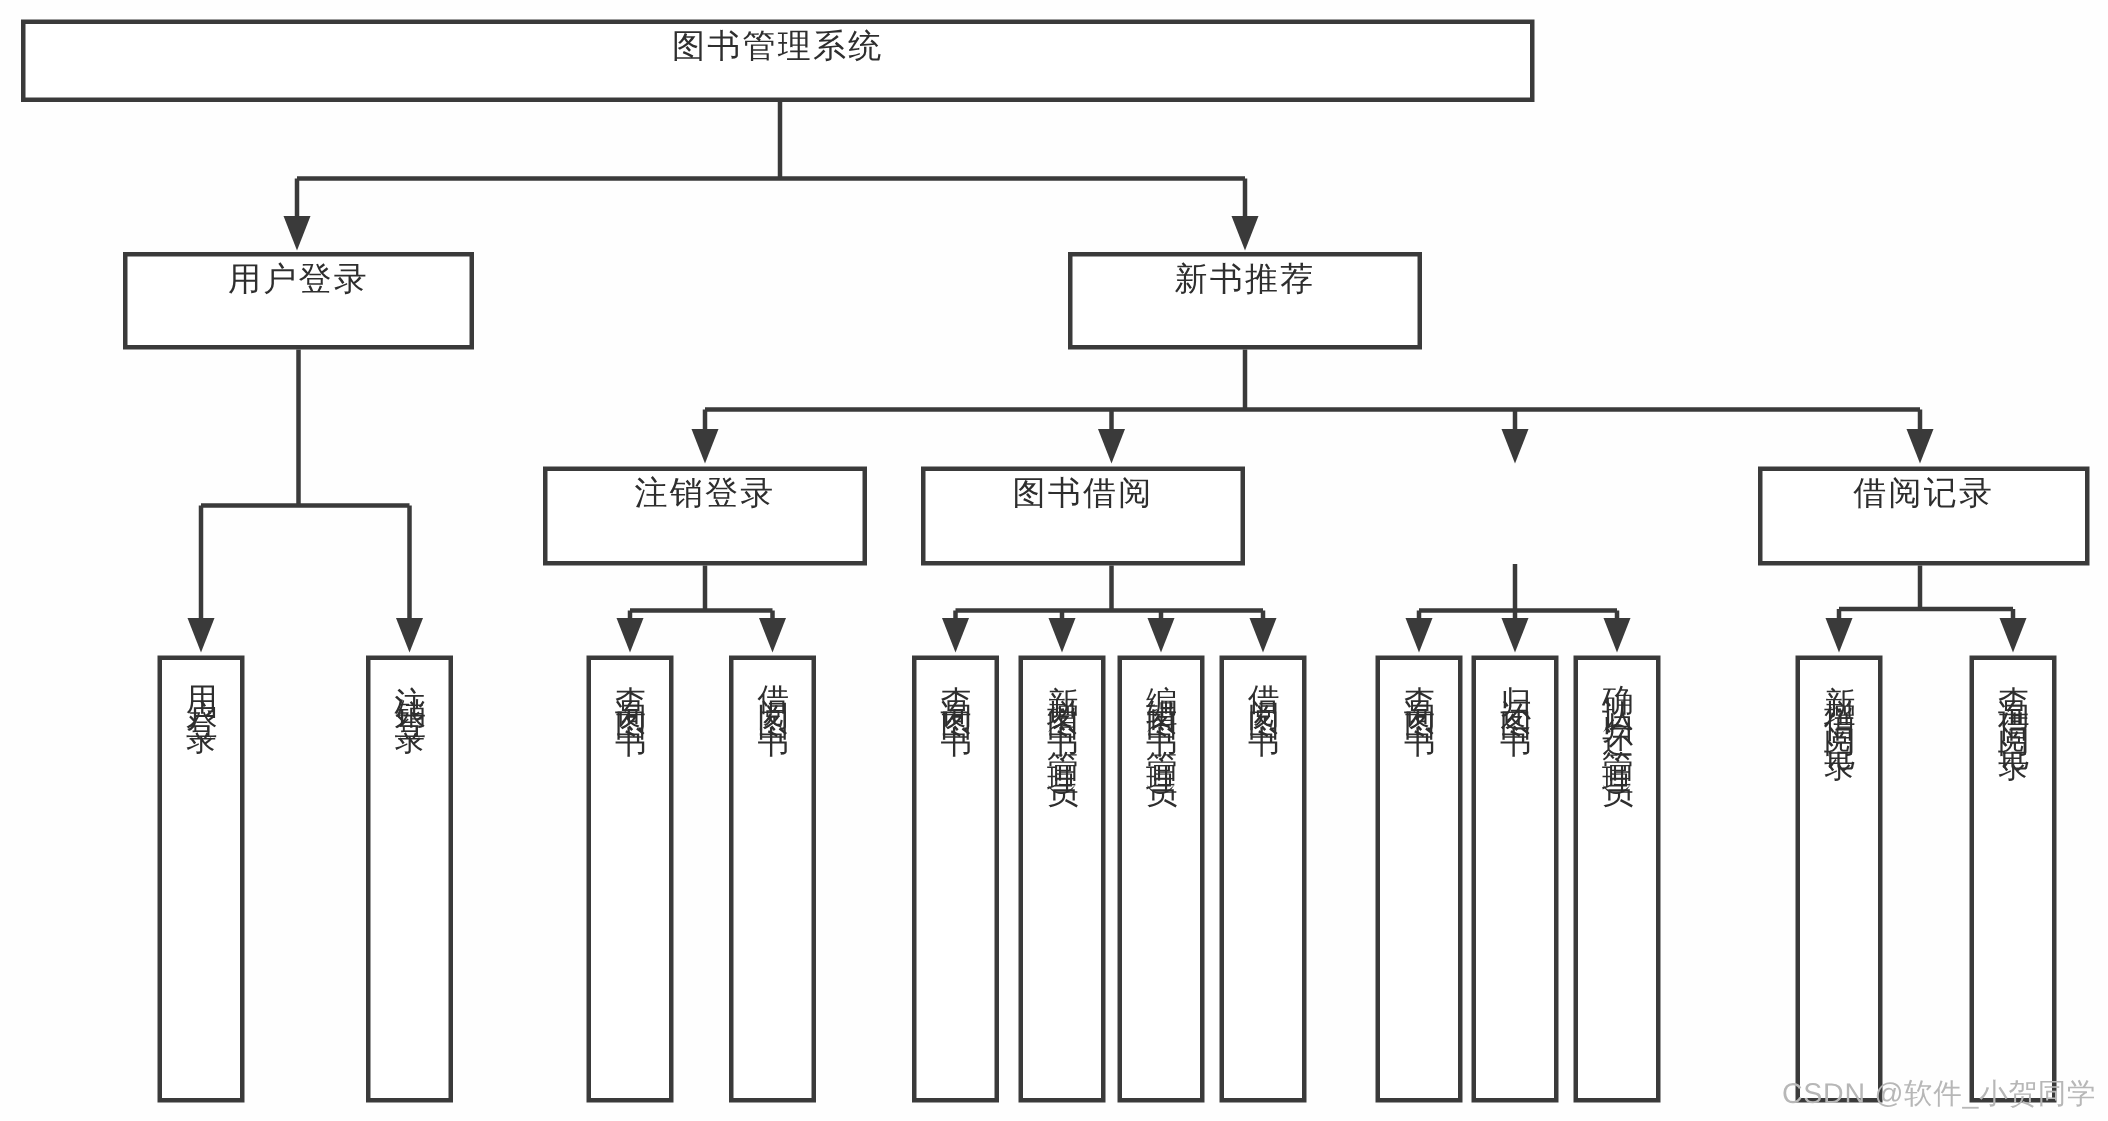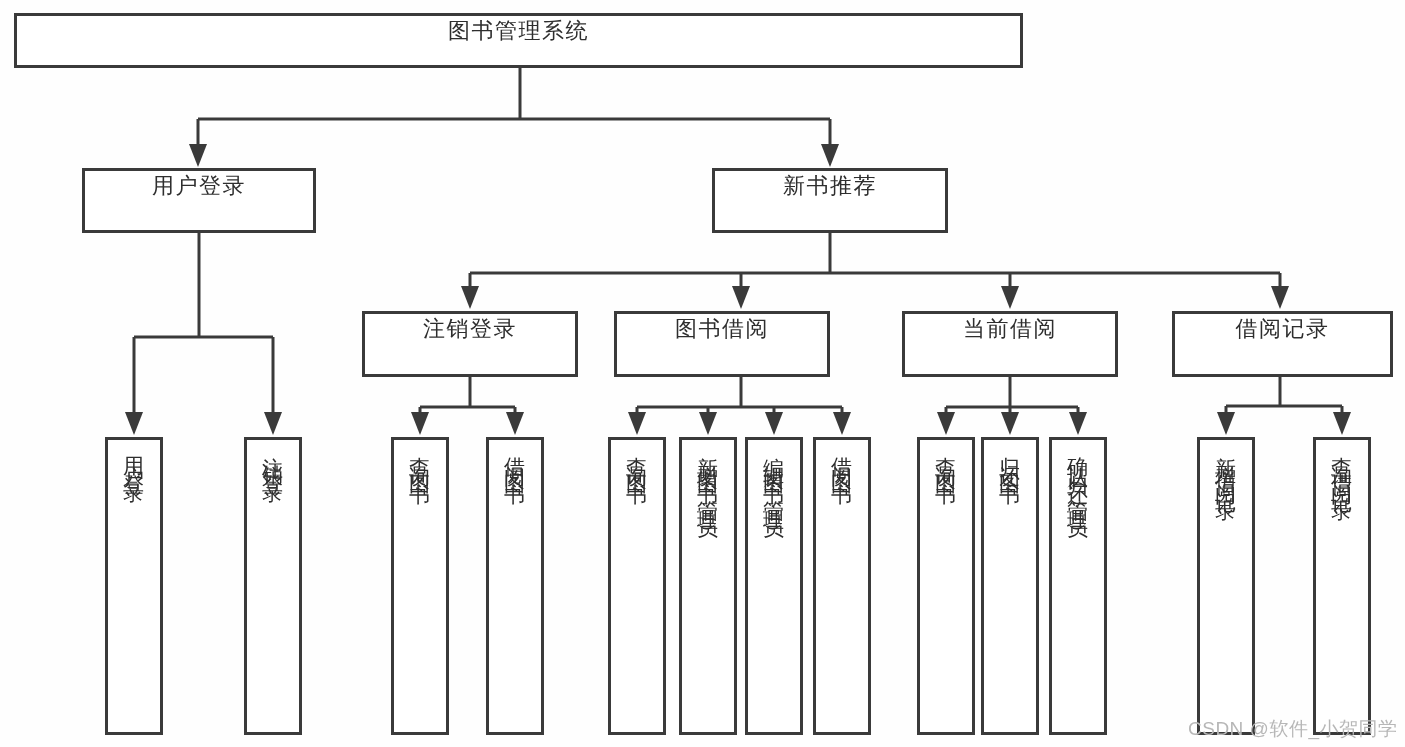--- a/index.html
+++ b/index.html
@@ -123,23 +123,20 @@
   <div class="box" id="n-book-mgmt">
     <span class="hlabel">新书推荐</span>
   </div>
 
   <div class="box" id="n-new-book">
     <span class="hlabel">注销登录</span>
   </div>
   <div class="box" id="n-book-borrow">
     <span class="hlabel">图书借阅</span>
   </div>
-  <div class="box" id="n-current-borrow">
-    <span class="hlabel">当前借阅</span>
-  </div>
   <div class="box" id="n-borrow-record">
     <span class="hlabel">借阅记录</span>
   </div>
 
   <div class="box leaf" id="l-user-login">
     <span class="vlabel">用户登录</span>
   </div>
   <div class="box leaf" id="l-logout">
     <span class="vlabel">注销登录</span>
   </div>

